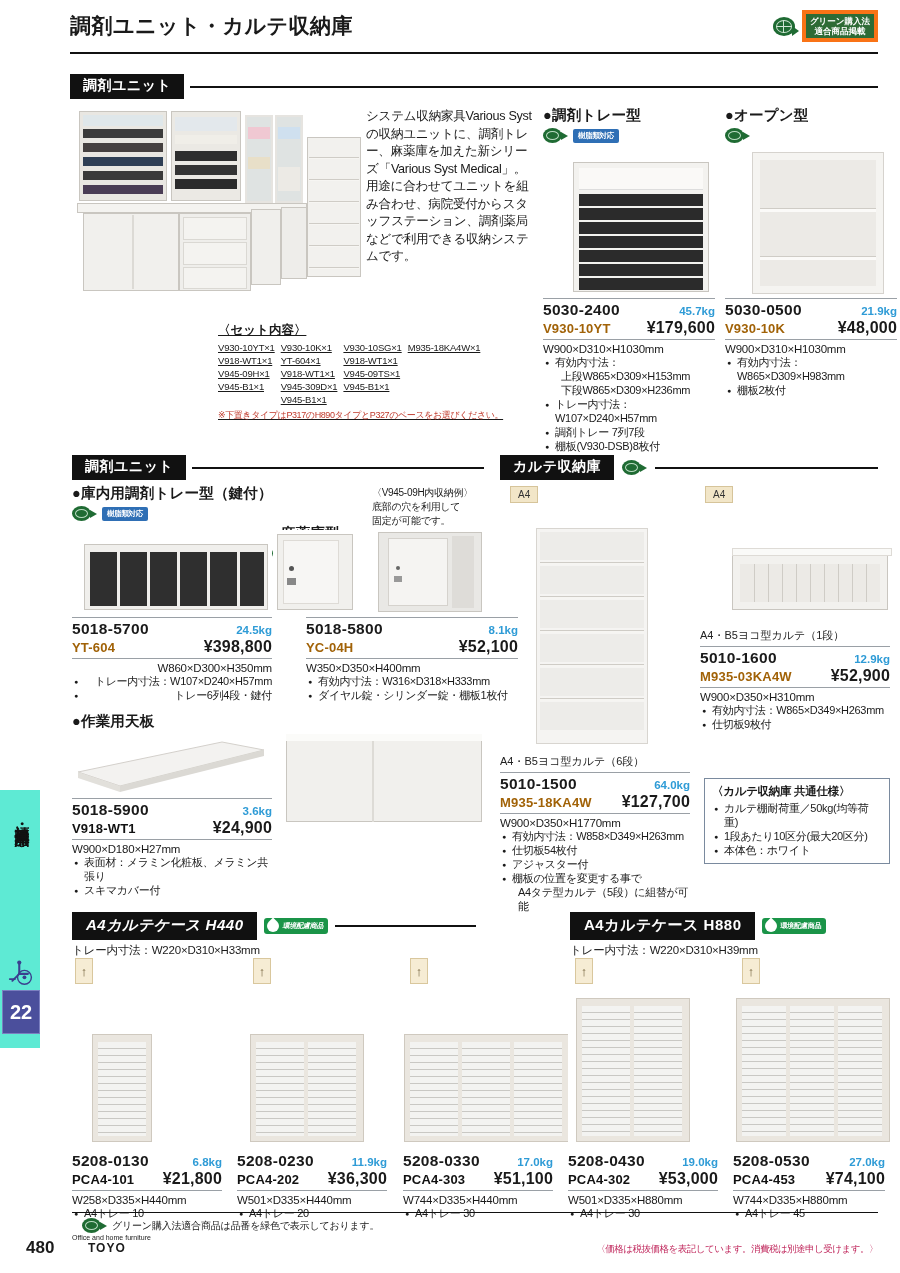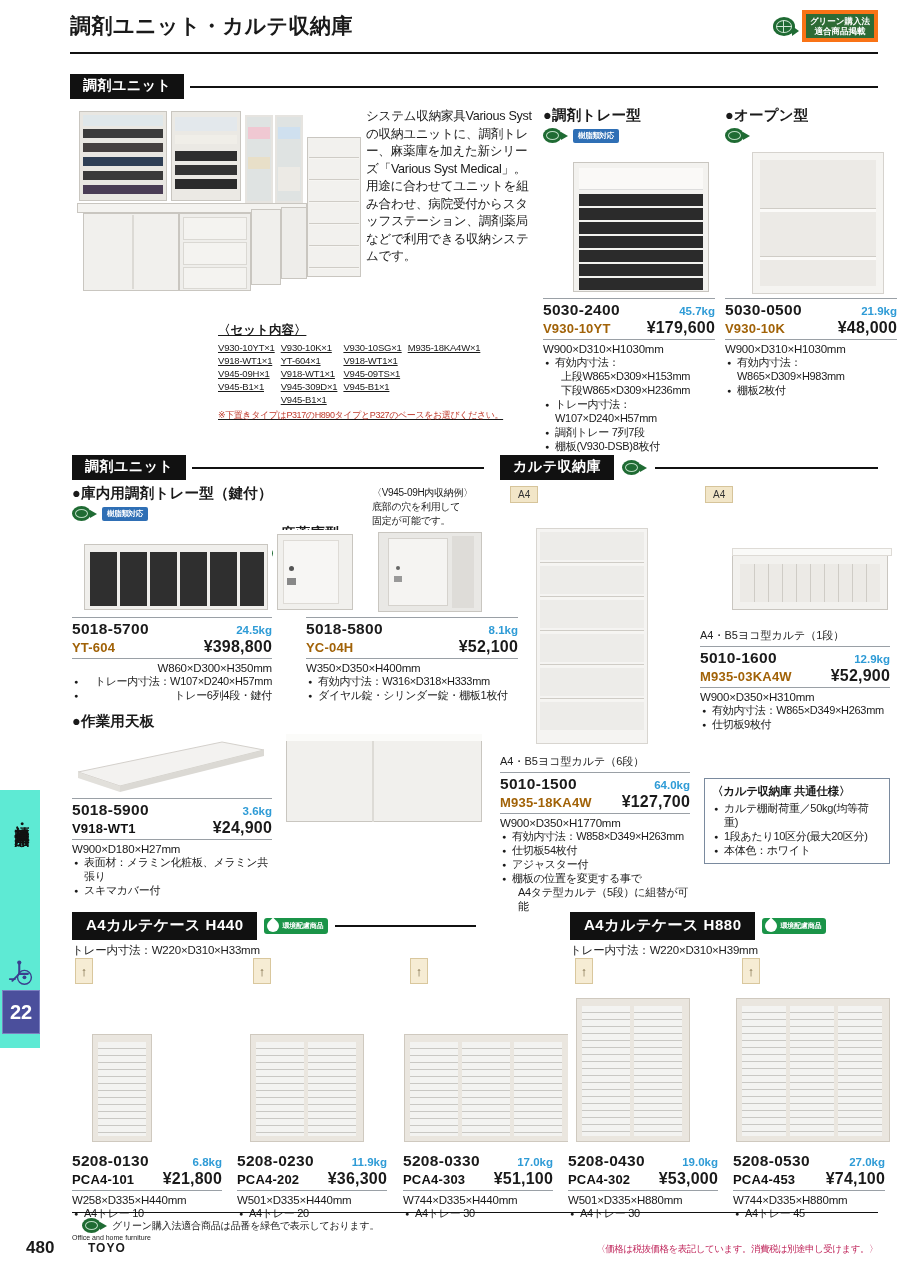--- a/index.html
+++ b/index.html
@@ -570,21 +570,21 @@
   <div class="info-box" style="position:absolute;left:704px;top:778px;width:186px;">
     <div class="info-title">〈カルテ収納庫 共通仕様〉</div>
     <ul class="feat" style="margin-top:2px;">
       <li>カルテ棚耐荷重／50kg(均等荷重)</li>
       <li>1段あたり10区分(最大20区分)</li>
       <li>本体色：ホワイト</li>
     </ul>
   </div>
 
   <div style="position:absolute;left:72px;top:912px;width:404px;">
-    <div style="display:flex;align-items:center;gap:7px;">
+    <div style="display:flex;align-items:center;gap:7px;font-style:italic;">
       <span class="sec-tag big">
         <span>A4カルテケース</span>
         <span style="font-weight:bold;">H440</span>
       </span>
       <span class="badge-leaf">
         <span class="leaf-dot"></span>
         <span>環境配慮商品</span>
       </span>
       <span class="sec-rule" style="flex:1;"></span>
     </div>

